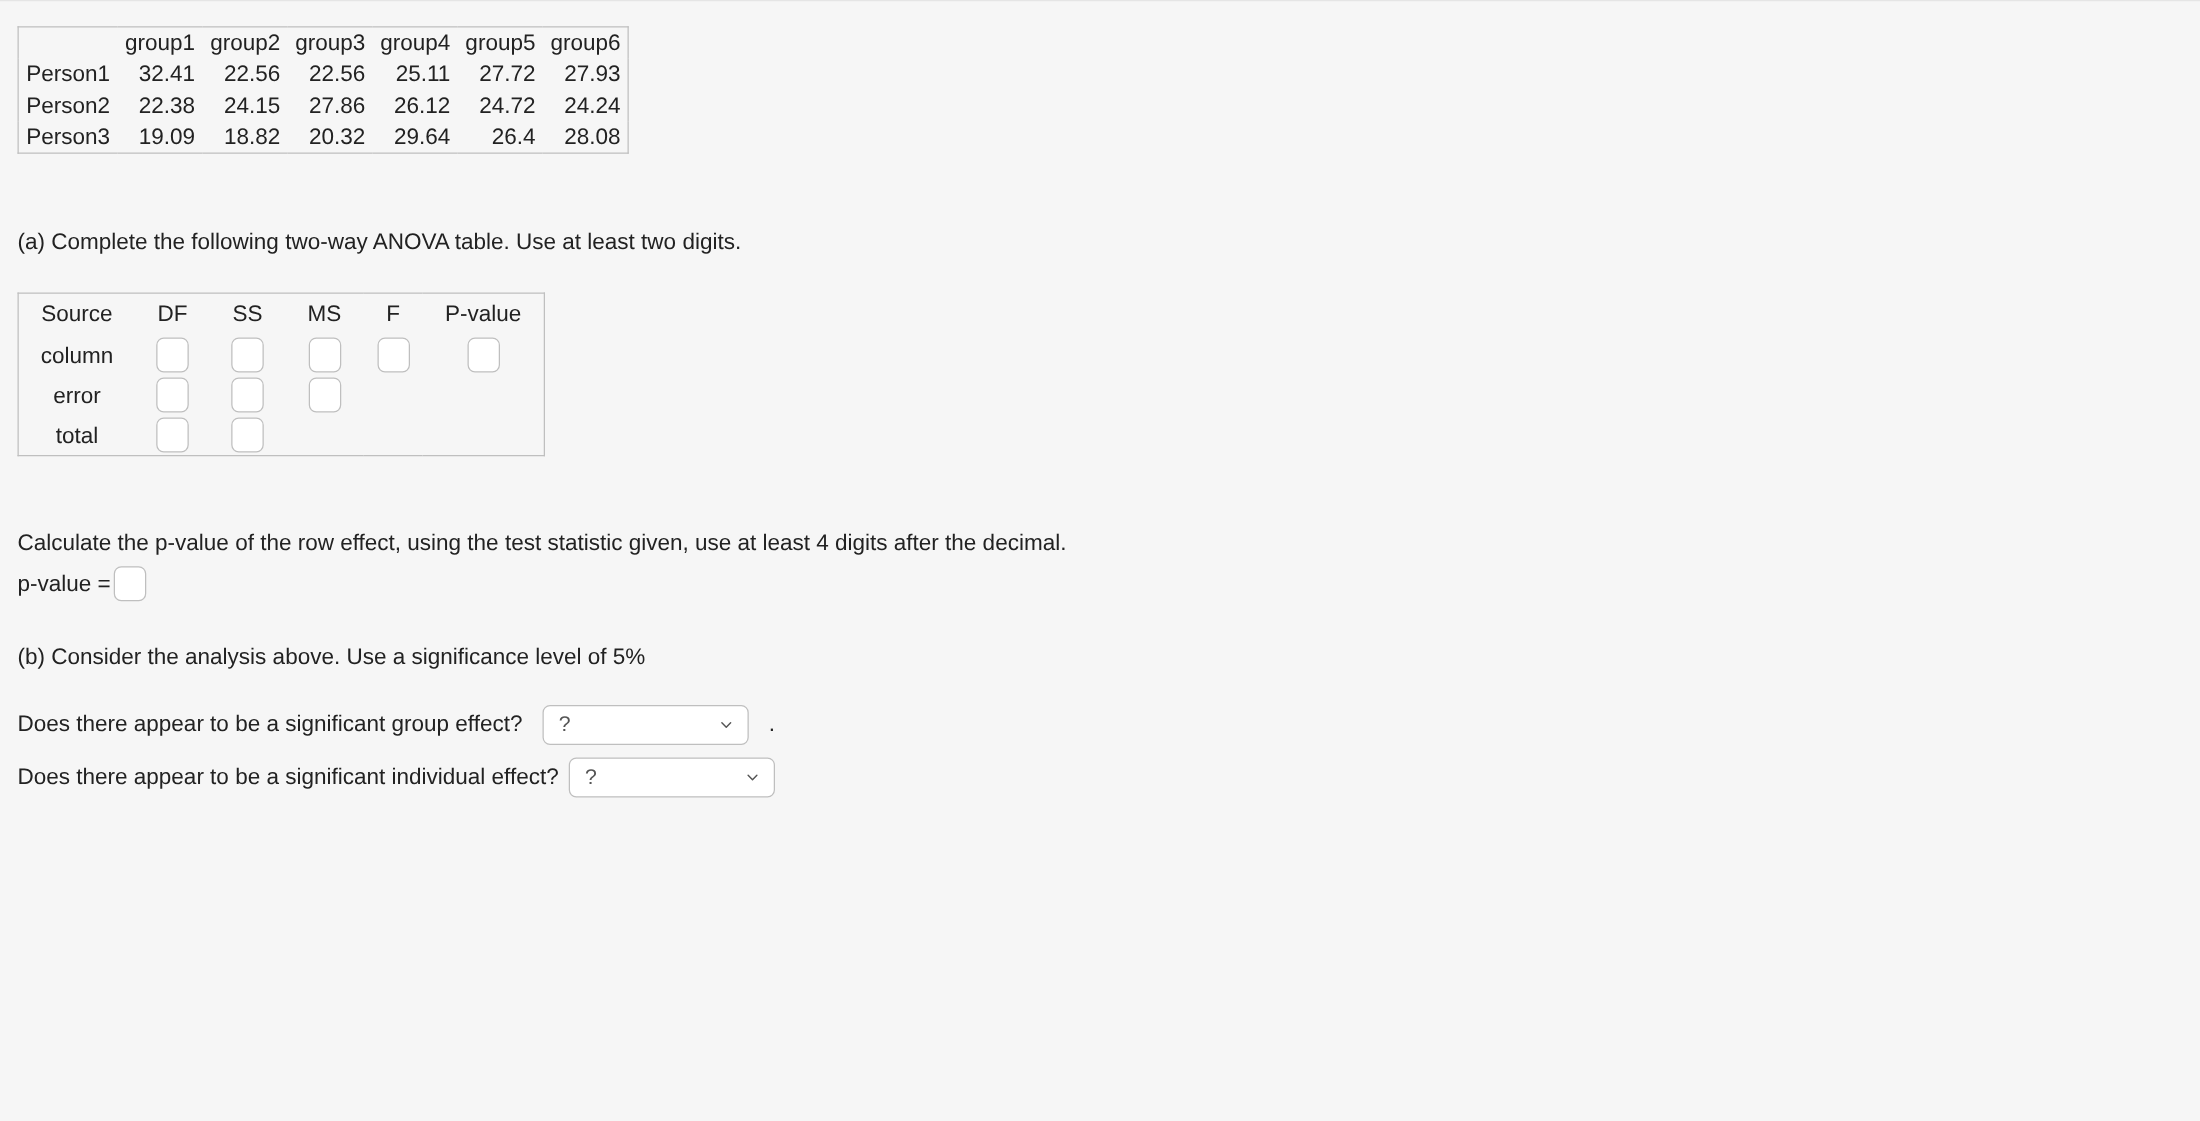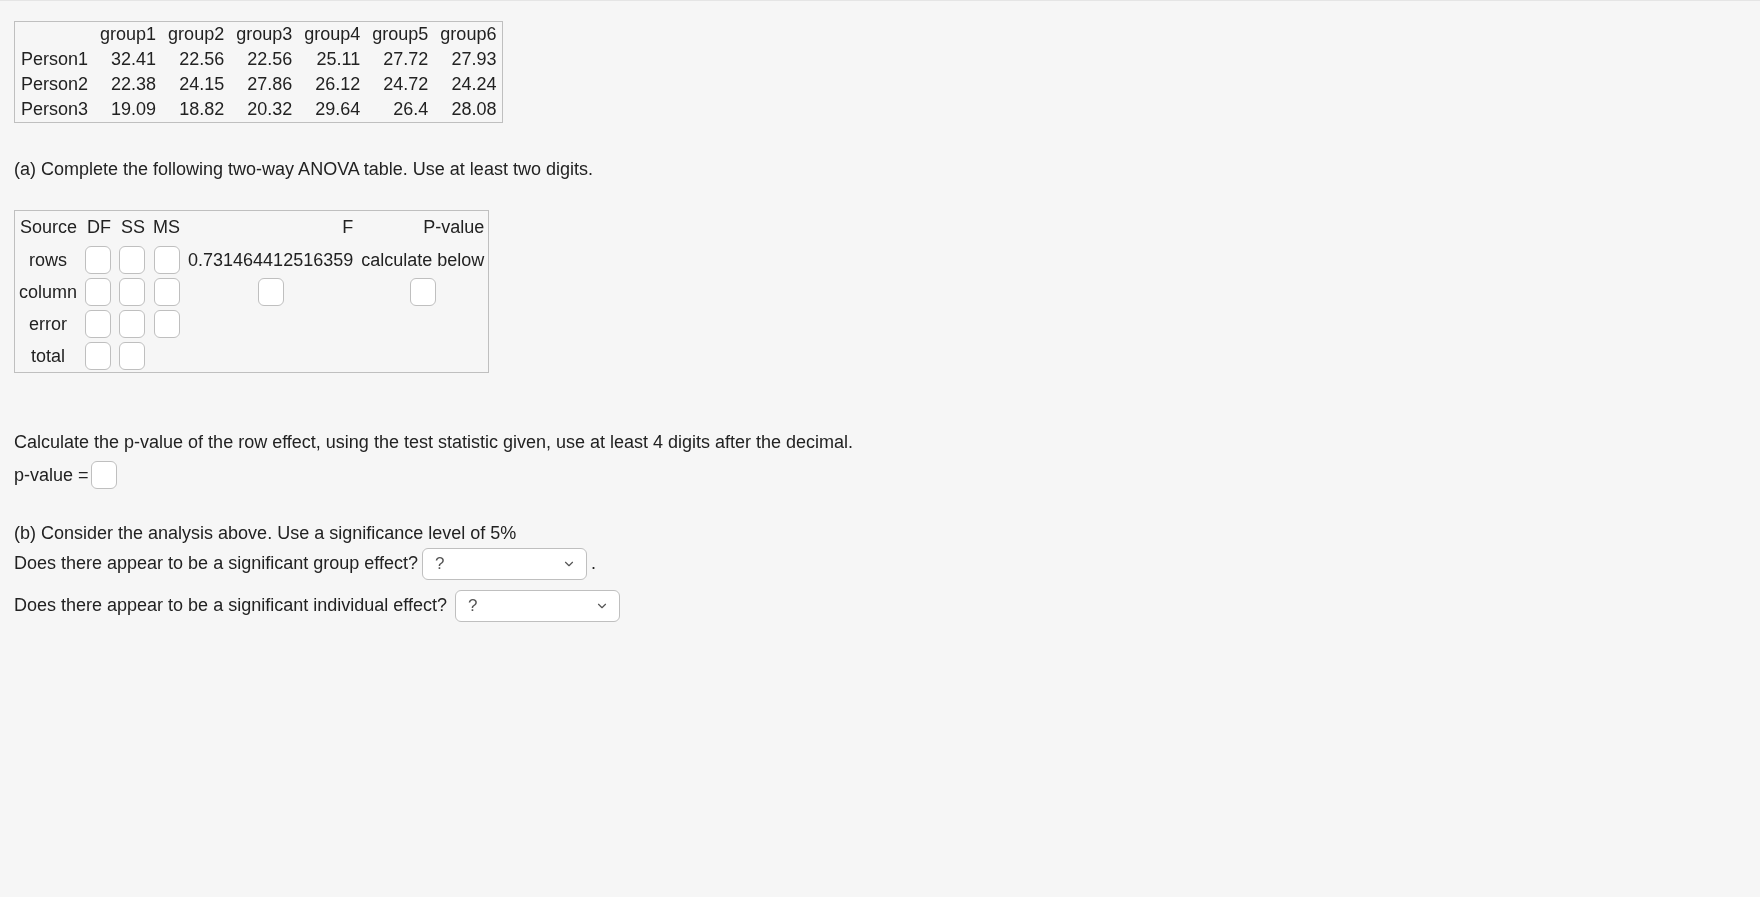--- a/index.html
+++ b/index.html
@@ -22,37 +22,36 @@
   }
   table.bordered td, table.bordered th {
     padding: 2px 6px;
     text-align: right;
     font-weight: normal;
   }
   table.data-table td.row-header, table.data-table th.row-header {
     text-align: left;
   }
   .instr {
-    margin-top: 36px;
+    margin-top: 60px;
     margin-bottom: 30px;
   }
   
   table.anova {
     border-collapse: collapse;
     border: 1px solid #bfbfbf;
   }
   table.anova td, table.anova th {
     padding: 2px 4px;
     text-align: center;
     font-weight: normal;
     vertical-align: middle;
   }
   table.anova th {
-    padding: 6px 4px;
-    text-align: right;
+    padding: 6px 18px;
   }
   .input-box {
     display: inline-block;
     width: 26px;
     height: 28px;
     border: 1px solid #bfbfbf;
     border-radius: 6px;
     background: #fff;
     box-sizing: border-box;
     vertical-align: middle;
@@ -61,24 +60,24 @@
     width: 26px;
   }
   .para {
     margin-top: 55px;
     line-height: 1.6;
   }
   .section-b {
     margin-top: 33px;
   }
   .qline {
-    margin-top: 4px;
+    margin-top: 28px;
     display: flex;
     align-items: center;
-    gap: 4px;
+    gap: 16px;
   }
   .qline-2 {
     margin-top: 10px;
     display: flex;
     align-items: center;
     gap: 8px;
   }
   .select-box {
     position: relative;
     display: inline-flex;
@@ -151,28 +150,20 @@
 
   <table class="anova">
     <tbody>
         <tr>
       <th>Source</th>
       <th>DF</th>
       <th>SS</th>
       <th>MS</th>
       <th>F</th>
       <th>P-value</th>
-    </tr>
-    <tr>
-      <td>rows</td>
-      <td><span class="input-box input-small"></span></td>
-      <td><span class="input-box input-small"></span></td>
-      <td><span class="input-box input-small"></span></td>
-      <td>0.731464412516359</td>
-      <td>calculate below</td>
     </tr>
     <tr>
       <td>column</td>
       <td><span class="input-box input-small"></span></td>
       <td><span class="input-box input-small"></span></td>
       <td><span class="input-box input-small"></span></td>
       <td><span class="input-box input-small"></span></td>
       <td><span class="input-box input-small"></span></td>
     </tr>
     <tr>

